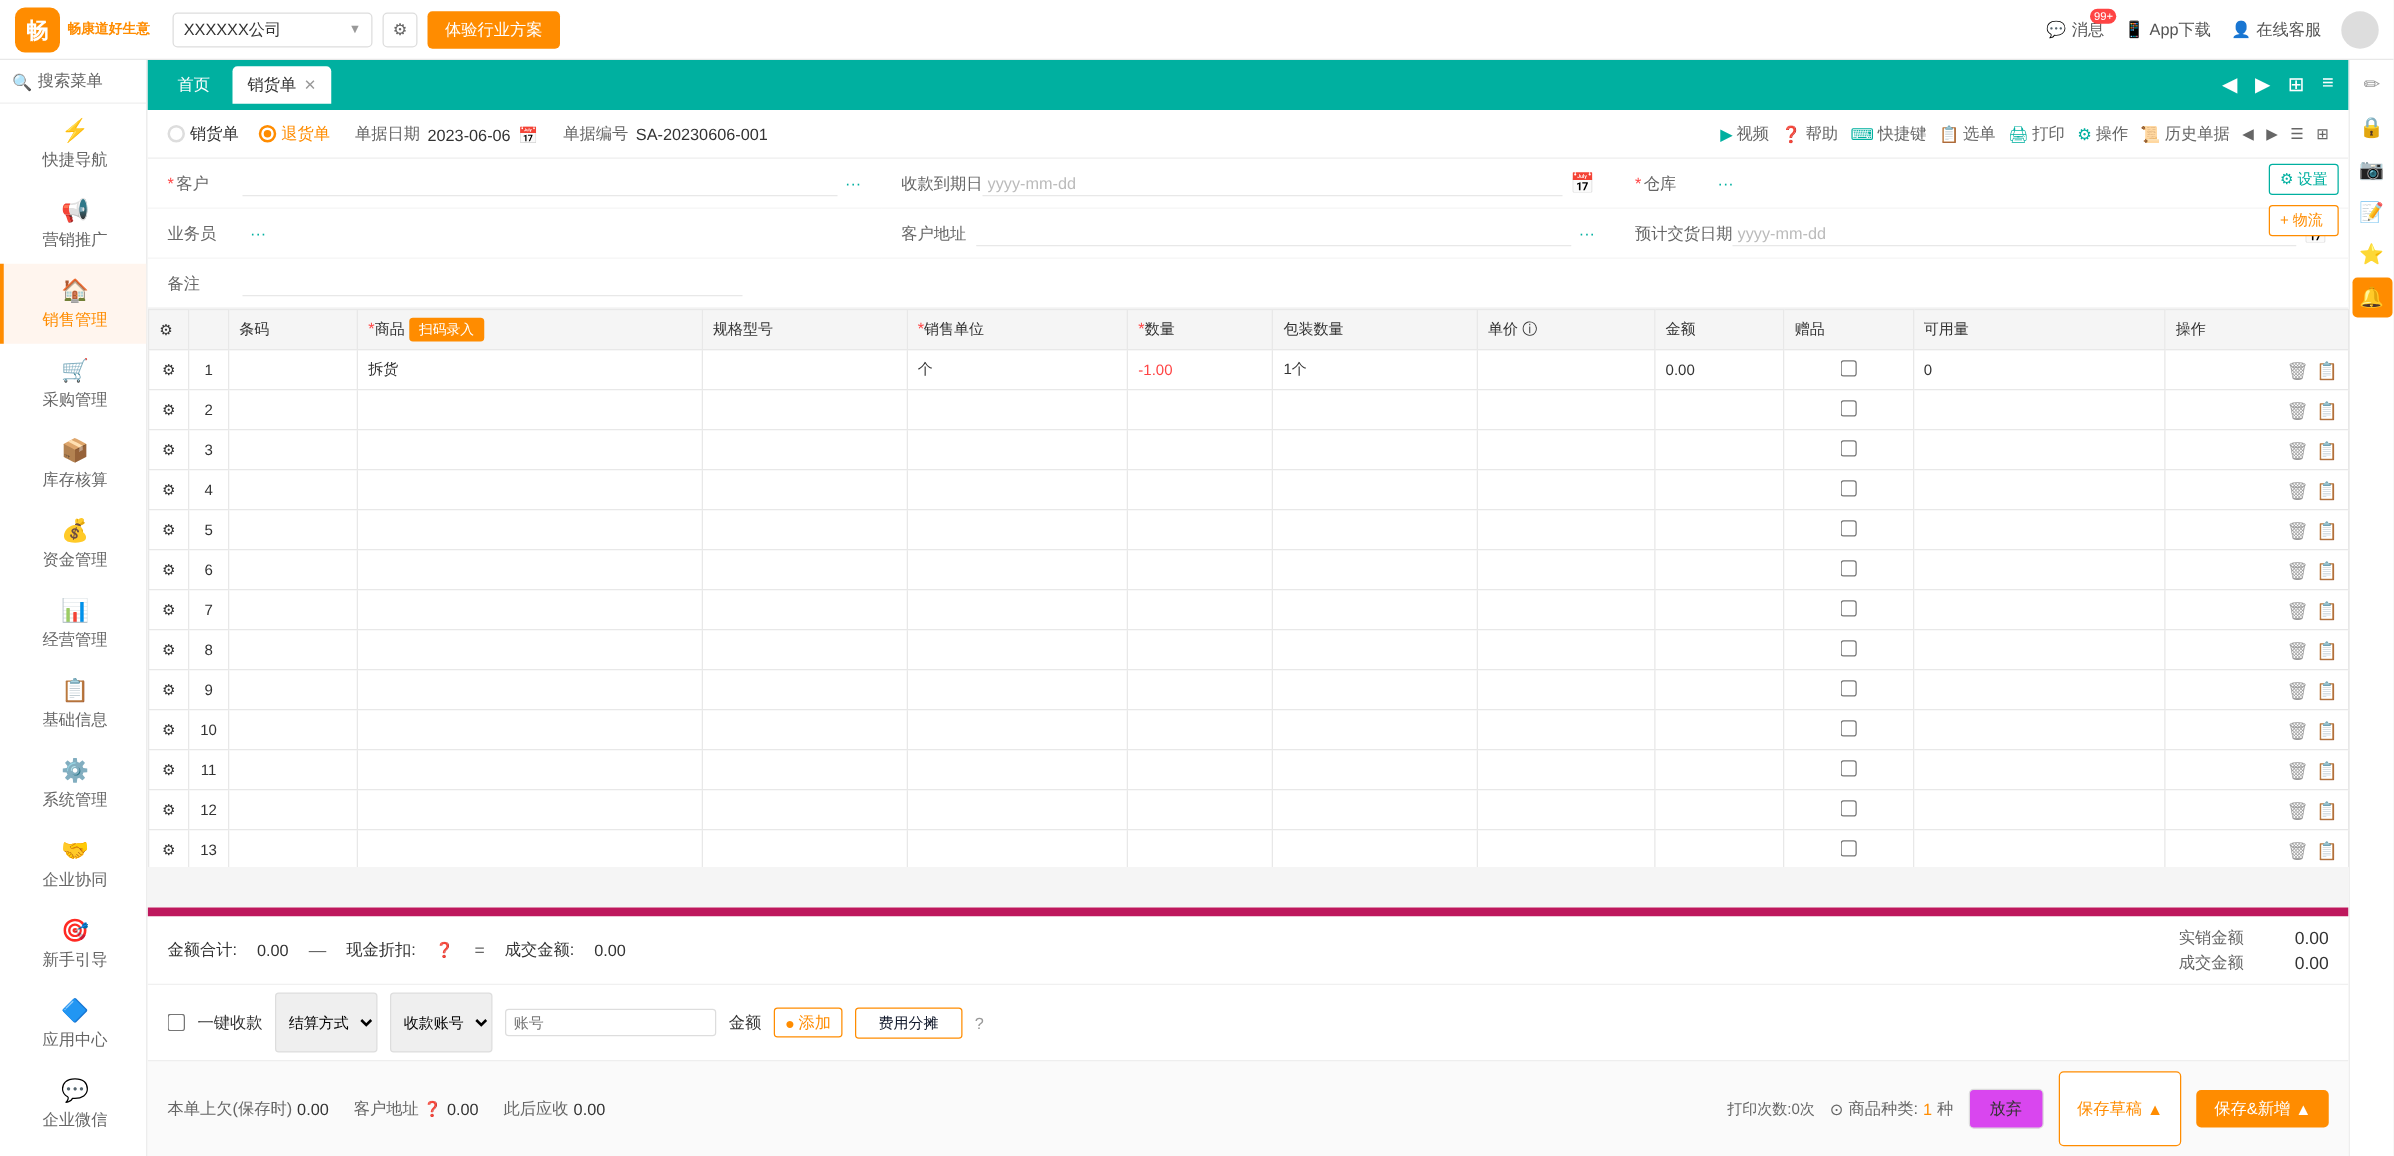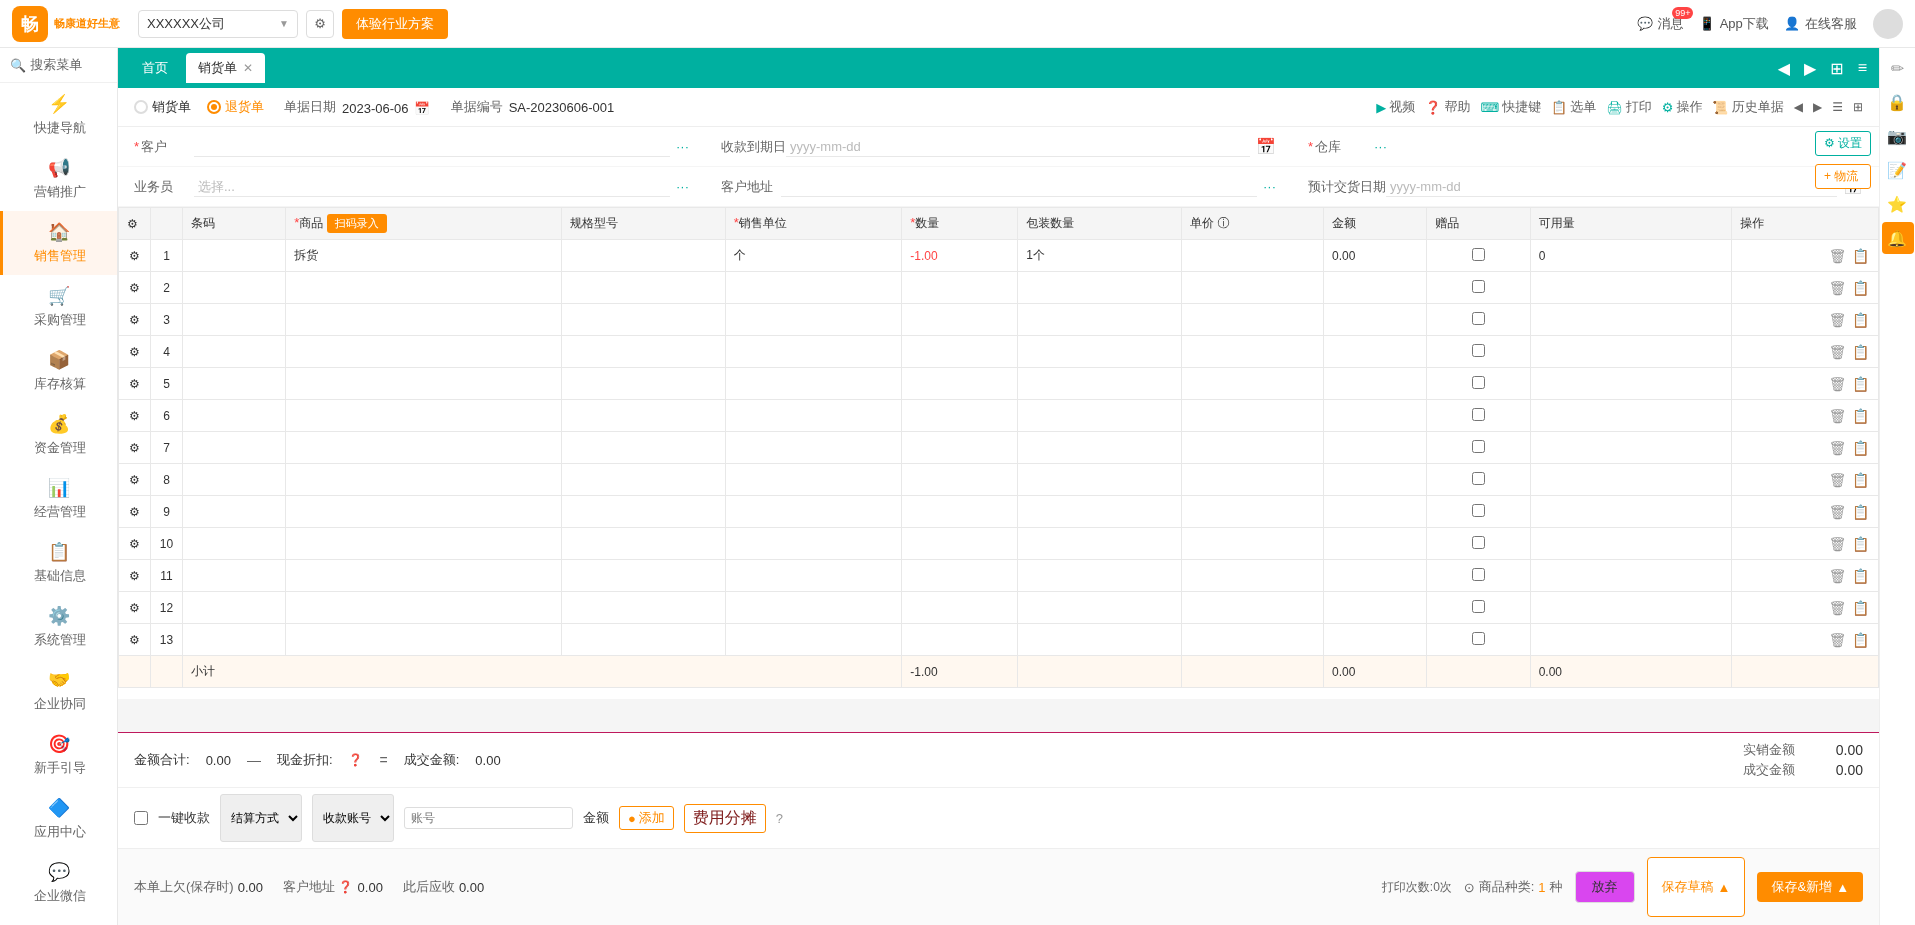--- a/index.html
+++ b/index.html
@@ -70,28 +70,28 @@
     .row-num { color: #999; text-align: center; width: 30px; }
     .scan-btn { background: #ff8c00; color: #fff; border: none; border-radius: 3px; padding: 2px 8px; font-size: 11px; cursor: pointer; }
     .col-settings { color: #999; cursor: pointer; text-align: center; width: 32px; }
     .subtotal-row td { background: #fff8f0; font-weight: 500; }
     .red-text { color: #ff4444; }
     .col-actions { display: flex; gap: 6px; align-items: center; justify-content: flex-end; }
     .action-icon { color: #999; cursor: pointer; font-size: 14px; }
     .checkbox-cell { text-align: center; }
 
     
-    .footer-area { background: #fff; border-top: 1px solid #be185d; flex-shrink: 0; margin-top: 33px; }
+    .footer-area { background: #fff; border-top: 7px solid #be185d; flex-shrink: 0; margin-top: 33px; }
     .footer-summary { display: flex; align-items: center; padding: 8px 16px; gap: 16px; font-size: 13px; color: #333; border-bottom: 1px solid #f0f0f0; }
     .footer-payment { display: flex; align-items: center; padding: 6px 16px; gap: 10px; font-size: 12px; color: #333; }
     .payment-checkbox { width: 14px; height: 14px; cursor: pointer; }
     .payment-select { border: 1px solid #ddd; border-radius: 3px; padding: 15px 6px; font-size: 12px; min-width: 80px; }
     .payment-input { border: 1px solid #ddd; border-radius: 3px; padding: 3px 6px; font-size: 12px; min-width: 80px; }
     .add-btn { background: transparent; border: 1px solid #ff8c00; color: #ff8c00; border-radius: 3px; padding: 2px 8px; cursor: pointer; font-size: 12px; display: flex; align-items: center; gap: 3px; }
-    .expense-btn { background: transparent; border: 1px solid #ff8c00; color: #7f1d1d; border-radius: 3px; padding: 3px 8px; cursor: pointer; font-size: 16px; }
+    .expense-btn { background: transparent; border: 1px solid #ff8c00; color: #0f172a; border-radius: 3px; padding: 3px 18px; cursor: pointer; font-size: 12px; }
     .help-icon { color: #999; cursor: pointer; }
 
     .footer-bottom { display: flex; align-items: center; padding: 8px 16px; background: #fafafa; border-top: 1px solid #eee; }
     .footer-stats { display: flex; gap: 20px; align-items: center; font-size: 12px; color: #333; }
     .footer-stat { display: flex; align-items: center; gap: 4px; }
     .footer-stat-label { color: #666; }
     .footer-stat-value { color: #333; font-weight: 500; }
     .footer-right { margin-left: auto; display: flex; align-items: center; gap: 12px; }
     .print-count { font-size: 12px; color: #666; }
     .product-type { font-size: 12px; color: #666; display: flex; align-items: center; gap: 4px; }
@@ -312,35 +312,38 @@
 
           <div style="position:absolute; right:8px; top:4px; display:flex; flex-direction:column; gap:4px;">
             <button class="form-settings-btn">⚙ 设置</button>
             <button class="form-logistics-btn">+ 物流</button>
           </div>
         </div>
 
         <div style="display:grid; grid-template-columns:1fr 1fr 1fr;">
           <div class="field-group">
             <span class="field-label">业务员</span>
-            <input class="field-input" type="text" placeholder="选择..." style="">
             <span class="field-dots">···</span>
           </div>
           <div class="field-group">
             <span class="field-label">客户地址</span>
             <input class="field-input" type="text" style="">
             <span class="field-dots">···</span>
           </div>
           <div class="field-group">
             <span class="field-label">预计交货日期</span>
             <input class="field-input" type="text" placeholder="yyyy-mm-dd" style="">
             <span class="field-cal">📅</span>
           </div>
         </div>
 
+        <div class="field-group" style="border-bottom:1px solid #eee;">
+          <span class="field-label">备注</span>
+          <input class="field-input" type="text" style="max-width: 400px;">
+        </div>
       </div>
 
       <div class="table-wrapper">
         <table class="data-table">
           <thead>
             <tr>
               <th style="width:32px;">⚙</th>
               <th style="width:32px;"></th>
               <th>条码</th>
               <th><span style="color:#ff4444;">*</span>商品

